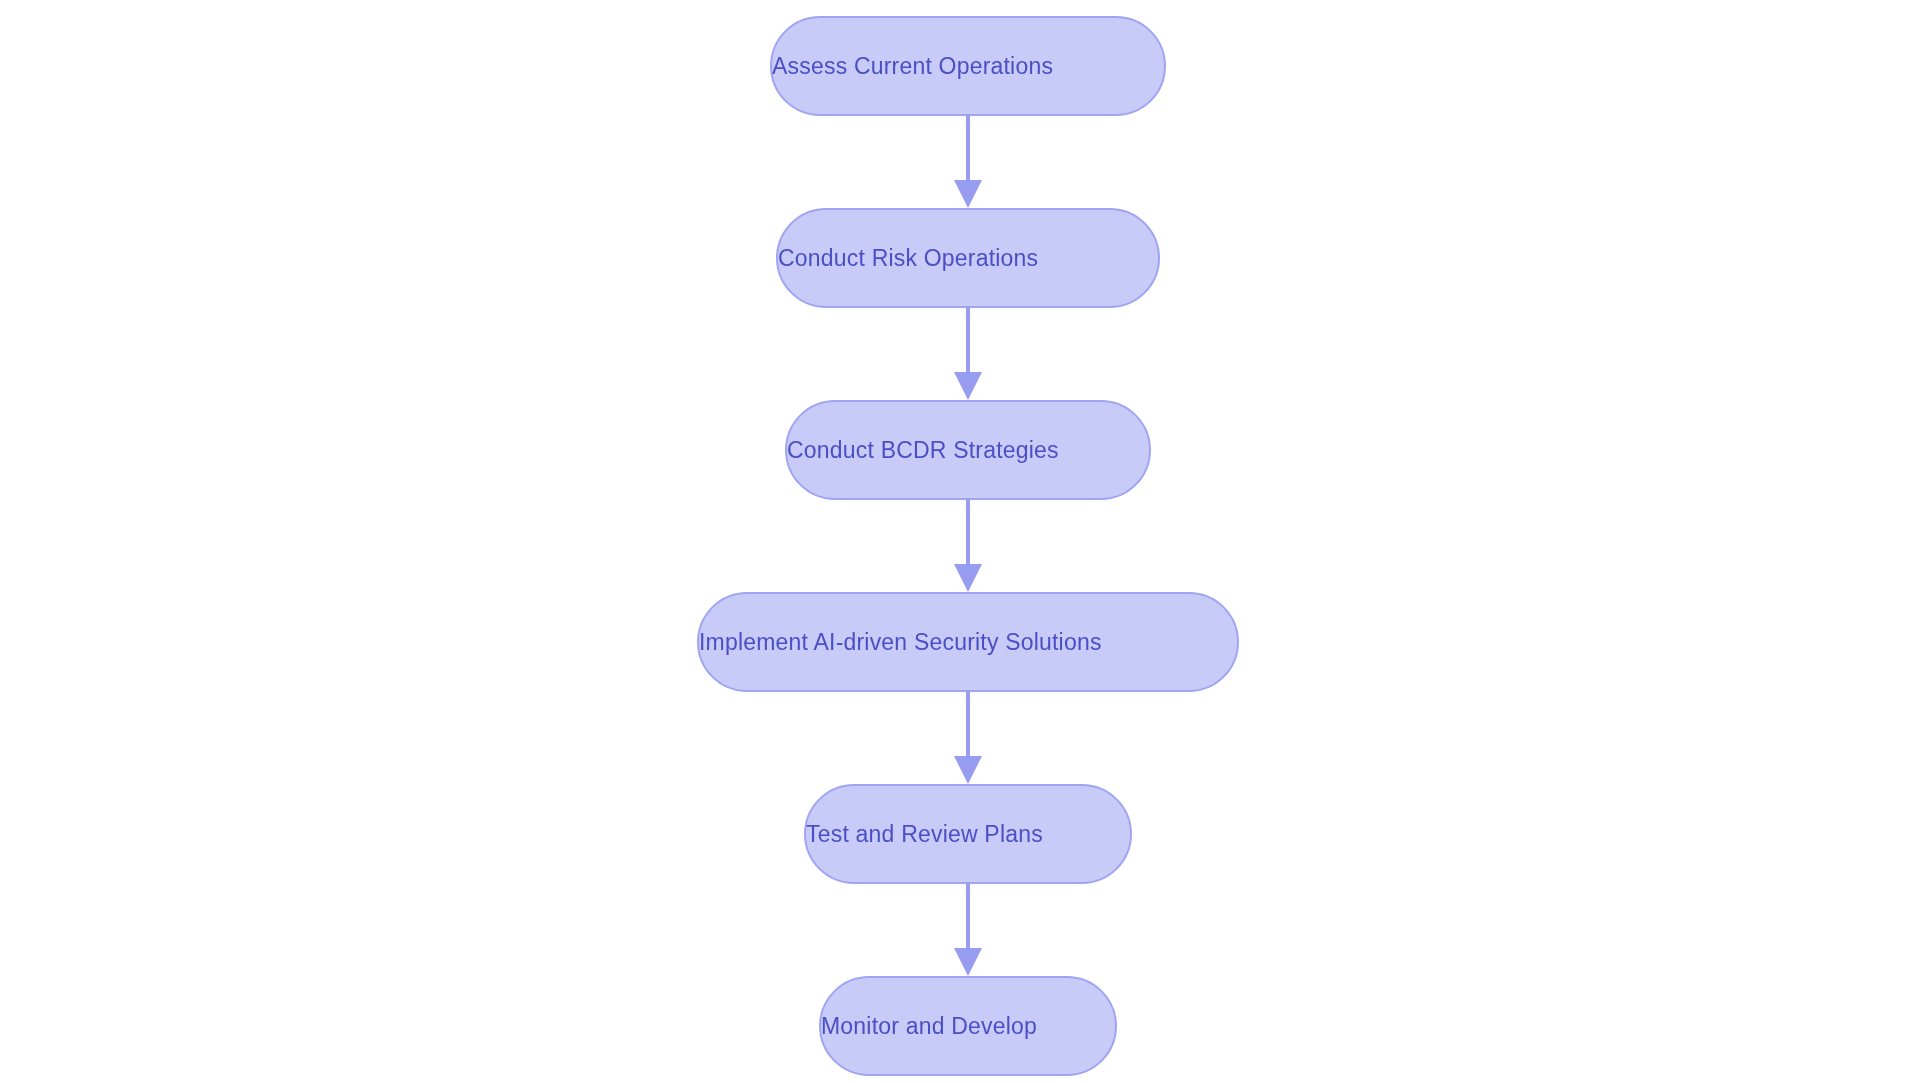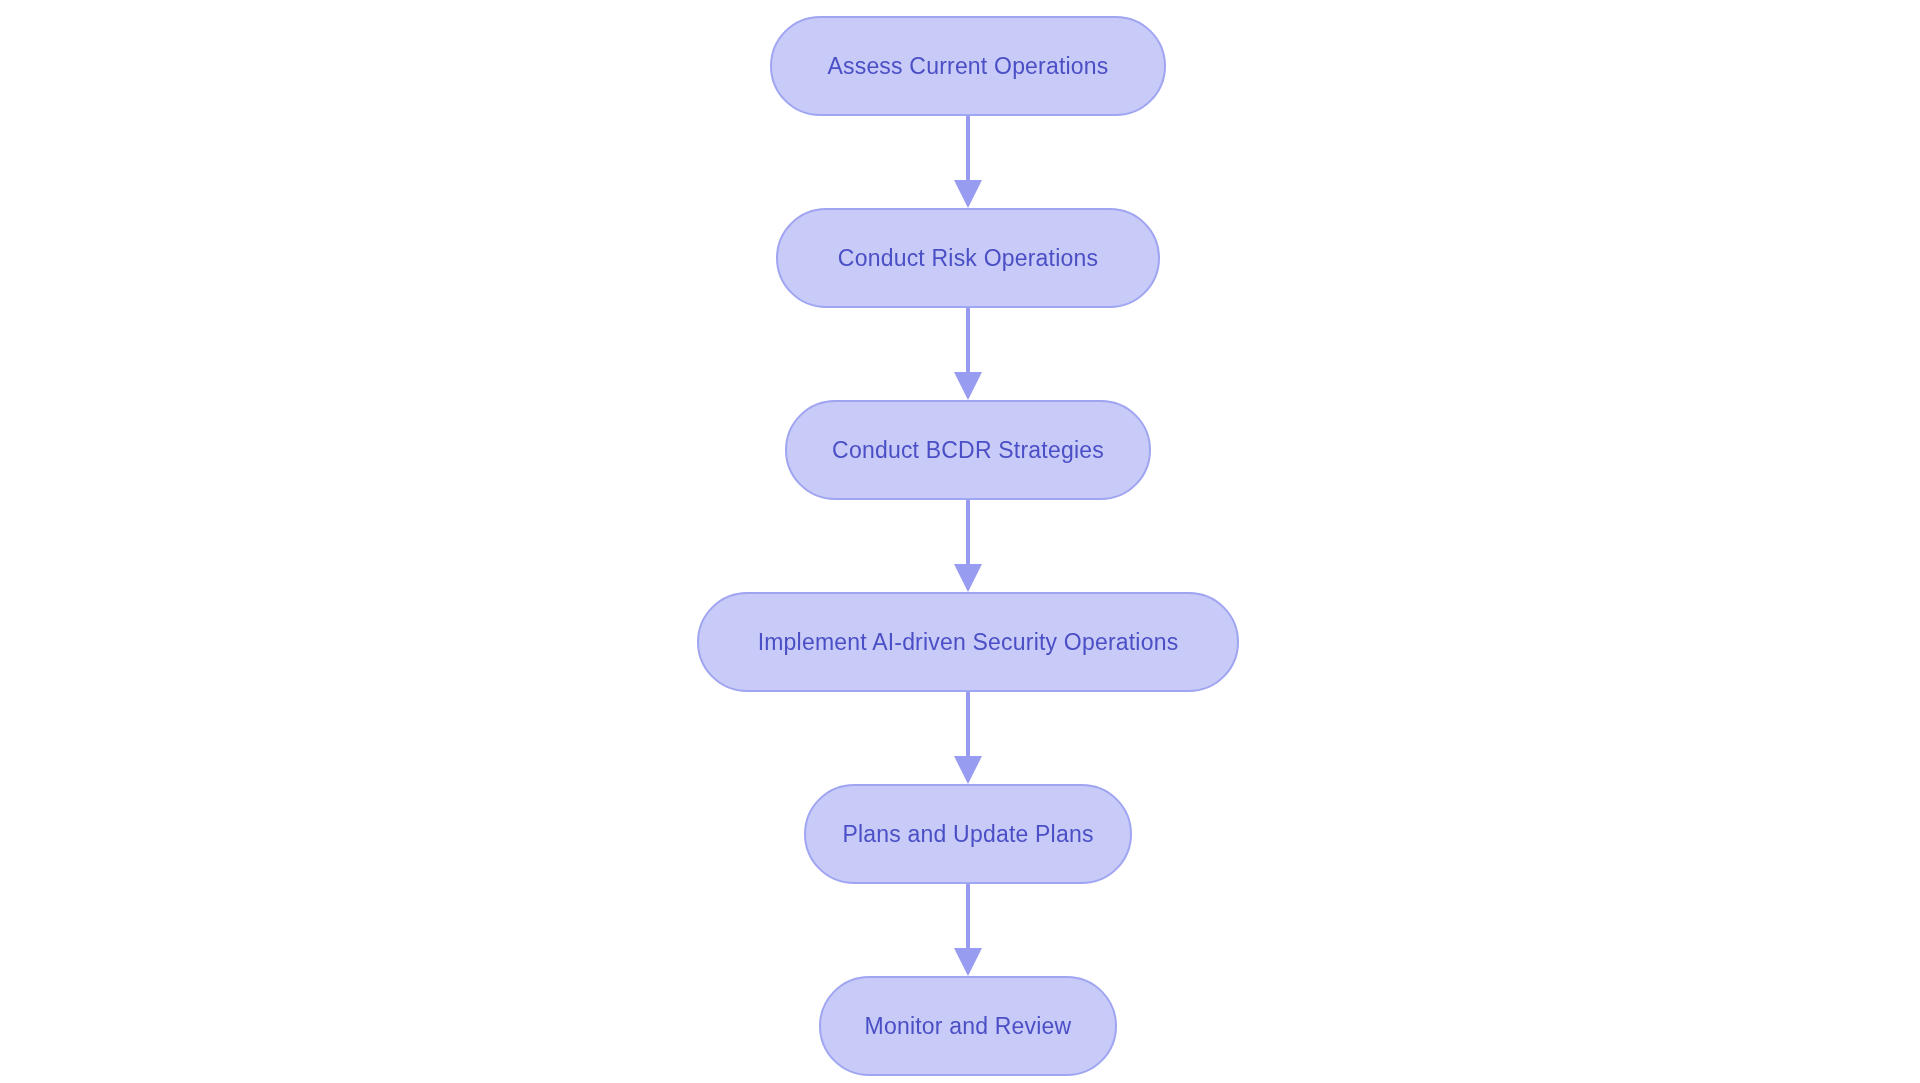--- a/index.html
+++ b/index.html
@@ -27,21 +27,21 @@
     transform: translateX(8px);
   }
   .node {
     height: 100px;
     border-radius: 50px;
     background: var(--node-fill);
     border: 2px solid var(--node-border);
     color: var(--node-text);
     display: flex;
     align-items: center;
-    justify-content: center;
+    justify-content: flex-start;
     flex: 0 0 auto;
     font-size: 23px;
     font-weight: 500;
     letter-spacing: 0.2px;
     white-space: nowrap;
   }
   .arrow {
     height: 92px;
     flex: 0 0 auto;
     display: flex;
@@ -88,33 +88,33 @@
   <div class="node" style="width: 366px;">
     <span class="node-label">Conduct BCDR Strategies</span>
   </div>
 
   <div class="arrow">
     <div class="arrow-line"></div>
     <div class="arrow-head"></div>
   </div>
 
   <div class="node" style="width: 542px;">
-    <span class="node-label">Implement AI-driven Security Operations</span>
+    <span class="node-label">Implement AI-driven Security Solutions</span>
   </div>
 
   <div class="arrow">
     <div class="arrow-line"></div>
     <div class="arrow-head"></div>
   </div>
 
   <div class="node" style="width: 328px;">
-    <span class="node-label">Plans and Update Plans</span>
+    <span class="node-label">Test and Review Plans</span>
   </div>
 
   <div class="arrow">
     <div class="arrow-line"></div>
     <div class="arrow-head"></div>
   </div>
 
   <div class="node" style="width: 298px;">
-    <span class="node-label">Monitor and Review</span>
+    <span class="node-label">Monitor and Develop</span>
   </div>
 </div>
 
 </body></html>

